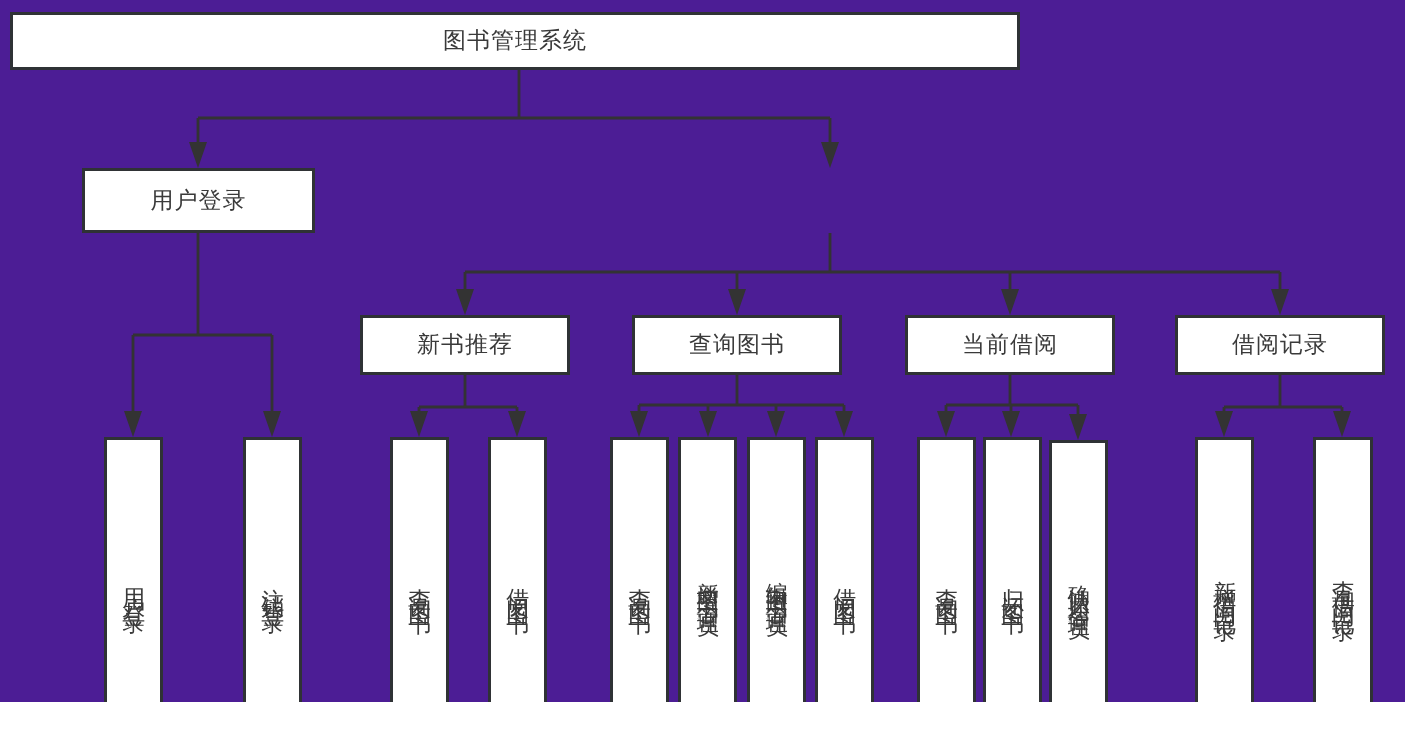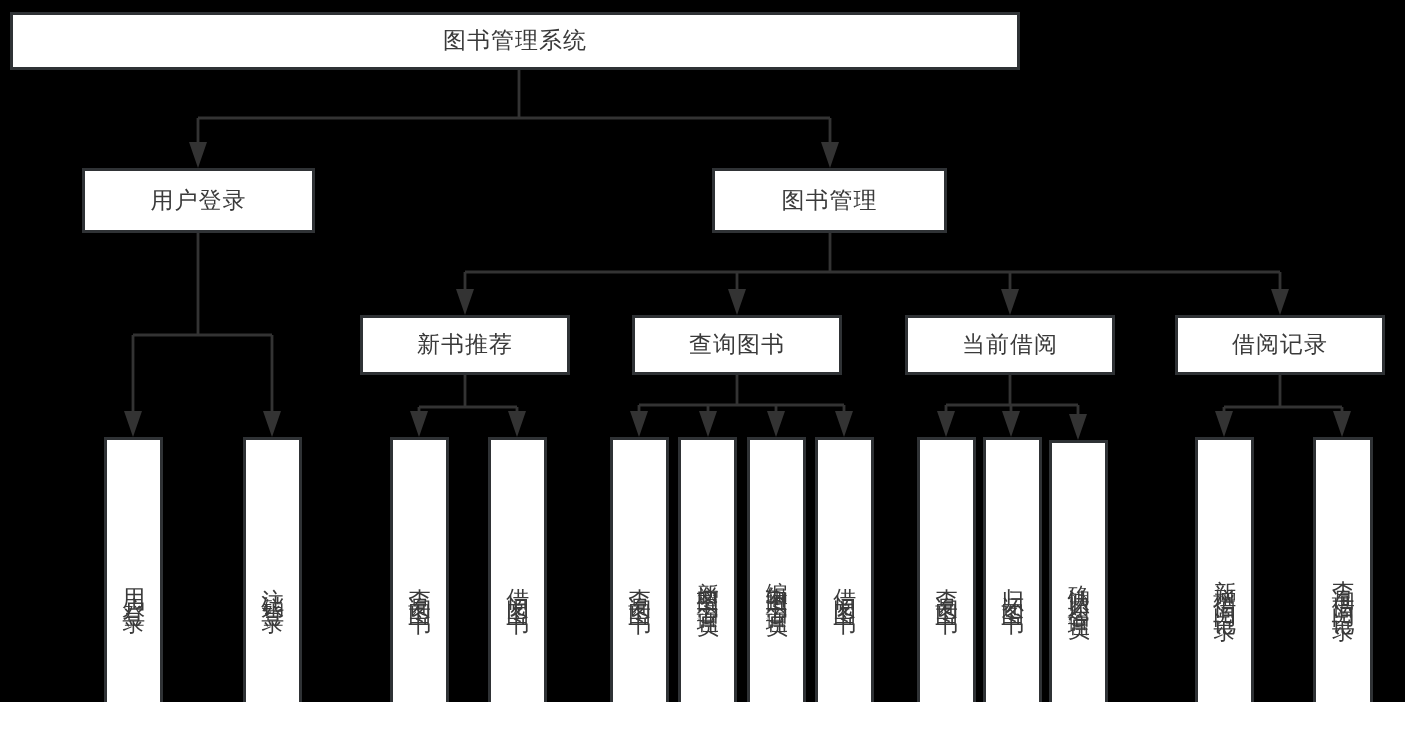--- a/index.html
+++ b/index.html
@@ -3,21 +3,21 @@
 <meta charset="utf-8">
 <style>
   * { margin: 0; padding: 0; box-sizing: border-box; }
   html, body { background: #ffffff; }
   body { font-family: "Liberation Sans", "DejaVu Sans", sans-serif; }
 
   .canvas {
     position: relative;
     width: 1405px;
     height: 702px;
-    background: #000000;
+    background: #4c1d95;
     overflow: hidden;
   }
 
   svg.edges {
     position: absolute;
     left: 0; top: 0;
     width: 1405px; height: 747px;
     pointer-events: none;
   }
   svg.edges path {
@@ -111,21 +111,20 @@
     <g>
       <path d="M1280 375 V407 M1224 407 H1342 M1224 407 V412 M1342 407 V412"></path>
       <polygon points="1215,411 1233,411 1224,437"></polygon>
       <polygon points="1333,411 1351,411 1342,437"></polygon>
     </g>
   </svg>
 
   <div class="box hbox" style="left:10px; top:12px; width:1010px; height:58px;">图书管理系统</div>
 
   <div class="box hbox" style="left:82px; top:168px; width:233px; height:65px;">用户登录</div>
-  <div class="box hbox" style="left:712px; top:168px; width:235px; height:65px;">图书管理</div>
 
   <div class="box hbox" style="left:360px; top:315px; width:210px; height:60px;">新书推荐</div>
   <div class="box hbox" style="left:632px; top:315px; width:210px; height:60px;">查询图书</div>
   <div class="box hbox" style="left:905px; top:315px; width:210px; height:60px;text-align:center;">当前借阅</div>
   <div class="box hbox" style="left:1175px; top:315px; width:210px; height:60px;">借阅记录</div>
 
   <div class="box vbox" style="left:104px; top:437px; width:59px; height:298px;">用户登录</div>
   <div class="box vbox" style="left:243px; top:437px; width:59px; height:298px;">注销登录</div>
 
   <div class="box vbox" style="left:390px; top:437px; width:59px; height:298px;">查询图书</div>

